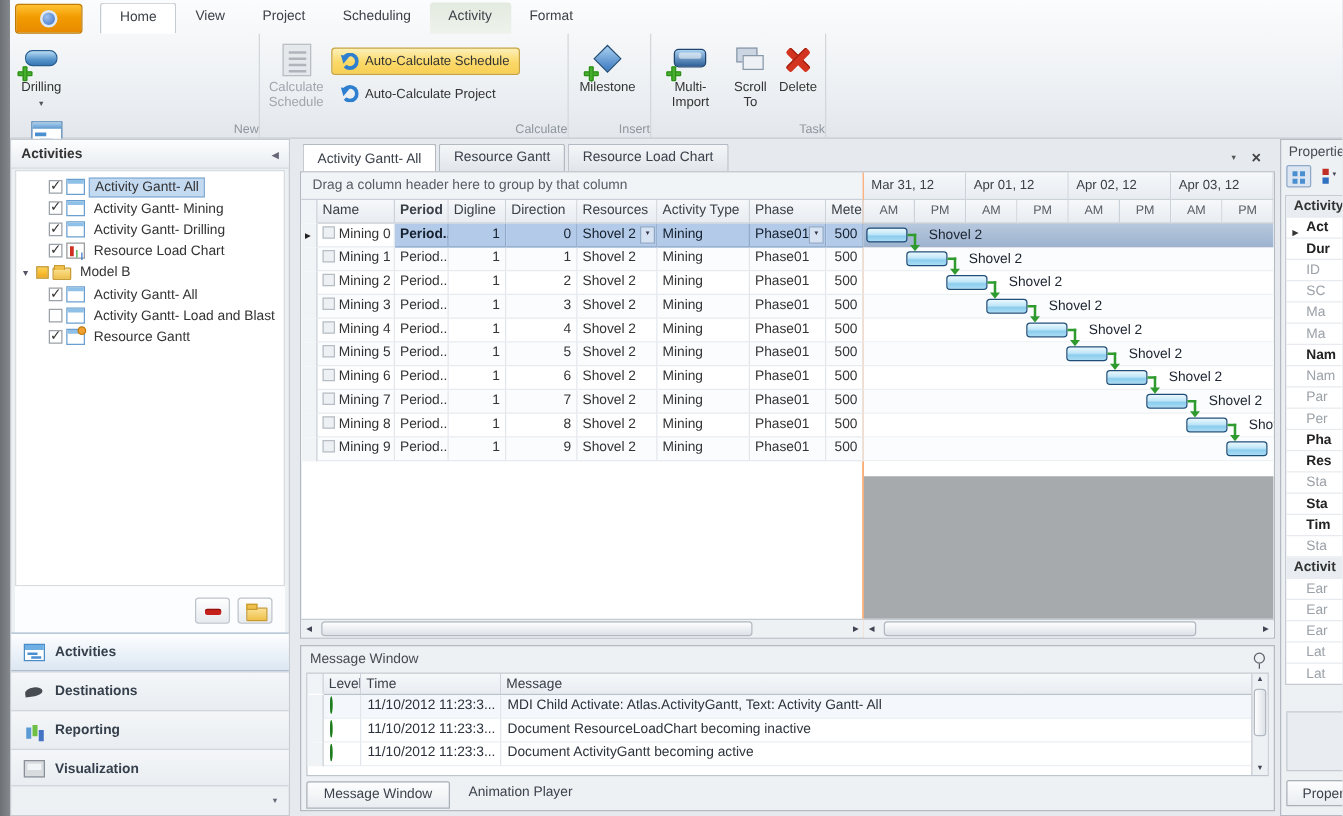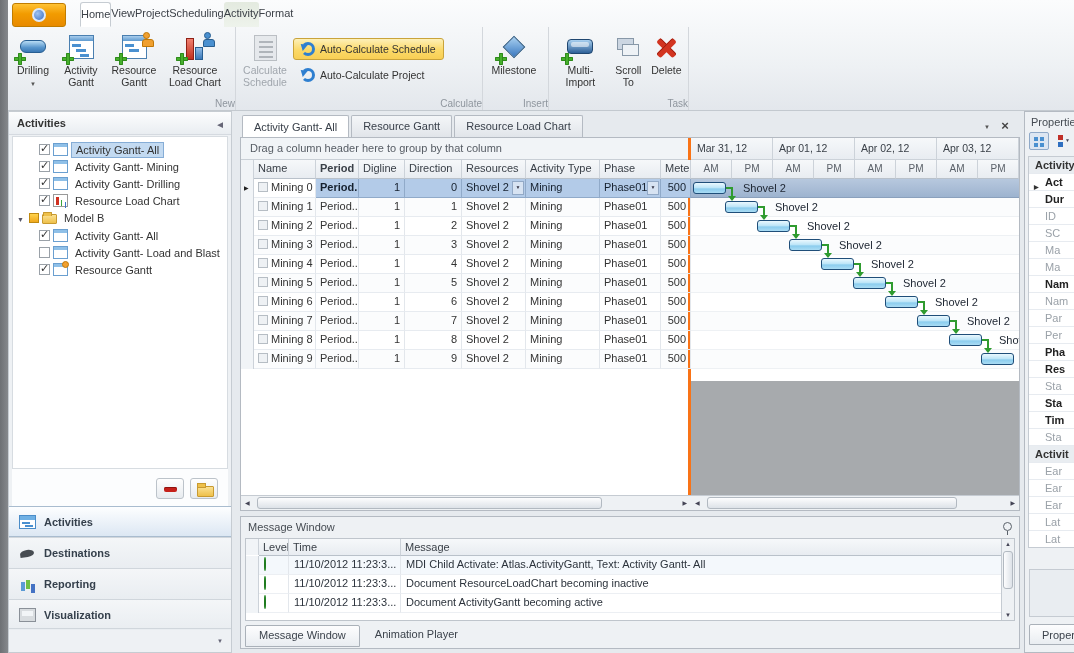--- a/index.html
+++ b/index.html
@@ -11,21 +11,21 @@
   .edge-strip { position:absolute; left:0; top:0; width:8px; height:653px;
     background:linear-gradient(90deg,#6d7074,#85888c); }
 
   
   .ribbon { position:absolute; left:8px; top:0; width:1066px; height:111px;
     background:linear-gradient(#fbfcfd,#eef1f4 60%,#e3e7ec); border-bottom:1px solid #c3c9cf; }
   .tabrow { height:27px; display:flex; align-items:flex-end; padding-left:2px; }
   .appbtn { width:54px; height:24px; margin:0 14px 0 2px; border-radius:3px; border:1px solid #c07c00;
     background:linear-gradient(#ffc234,#f29b00 45%,#e88a00); display:flex; align-items:center; justify-content:center; }
   .appbtn .orb { width:14px; height:14px; border-radius:50%; background:radial-gradient(circle at 35% 35%, #9fc2ee,#3a6fc4); border:2px solid #dce9fa; }
-  .rtab { padding:5px 0 6px; color:#3c4148; cursor:default; }
+  .rtab { padding:5px 15px 6px; color:#3c4148; cursor:default; }
   .rtab.active { background:#fff; border:1px solid #c6ccd2; border-bottom:1px solid #fff; border-radius:3px 3px 0 0; }
   .rtab.contextual { background:linear-gradient(#e3eadf,#eef3ec); border-radius:3px 3px 0 0; }
   .ribbon-body { position:relative; height:83px; display:flex; }
   .rgroup { position:relative; border-right:1px solid #d3d7dc; padding:3px 3px 13px 3px; display:flex; align-items:flex-start; }
   .rgroup-label { position:absolute; bottom:1px; left:0; right:0; text-align:right; font-size:10px; color:#8f969e; }
   .rbtn { width:52px; min-height:62px; display:flex; flex-direction:column; align-items:center; padding:2px 1px;
     border-radius:3px; text-align:center; font-size:10.5px; line-height:1.15; color:#333; }
   .rbtn.disabled { color:#a0a6ad; }
   .icwrap { position:relative; width:32px; height:32px; flex:none; }
   .ddar::before { content:"▼"; font-size:6px; color:#555; }
@@ -134,21 +134,21 @@
   .center { flex:none; position:relative; width:780px; height:542px; }
   .doc-tabbar { position:relative; height:26px; display:flex; align-items:flex-end; padding-left:2px; }
   .dtab { padding:4px 11px 5px; margin-right:2px; font-size:11px; color:#39404a;
     background:linear-gradient(#f4f6f8,#e1e5ea); border:1px solid #b4bac2; border-bottom:none; border-radius:2px 2px 0 0; }
   .dtab.active { background:#fff; position:relative; top:1px; padding-top:5px; }
   .dbar-btn { position:absolute; top:8px; width:14px; height:14px; text-align:center; line-height:13px; color:#555; }
   .dbar-btn.dd { right:26px; } .dbar-btn.dd::before { content:"▼"; font-size:6px; }
   .dbar-btn.close { right:8px; } .dbar-btn.close::before { content:"×"; font-size:13px; font-weight:bold; color:#444; }
 
   .doc-panel { position:absolute; left:0; top:26px; width:780px; height:374px; background:#fff; border:1px solid #b4bac2; display:flex; overflow:hidden; }
-  .table-zone { flex:none; position:relative; width:450px; border-right:3px solid #f97316; }
+  .table-zone { flex:none; position:relative; width:450px; border-right:1px solid #f97316; }
   .groupby { height:22px; line-height:21px; padding-left:9px; background:#f1f4f7; border-bottom:1px solid #c9cfd6; color:#565c64; }
   .thead { display:flex; height:19px; }
   .hcell { background:linear-gradient(#f6f8fa,#e8ecf1); border-right:1px solid #ccd2d9; border-bottom:1px solid #b9c1ca;
     padding:2px 4px; color:#3a4048; overflow:hidden; white-space:nowrap; }
   .trows { position:relative; }
   .trow { display:flex; height:19px; background:#fff; }
   .trow:nth-child(even) { background:#fbfcfd; }
   .tcell { border-right:1px solid #e3e7ec; border-bottom:1px solid #e7ebf0; padding:2px 4px; overflow:hidden; white-space:nowrap; position:relative; }
   .tcell.num { text-align:right; }
   .tcell.sel { background:#b3cbe8; border-right:1px solid #90aac9; border-bottom:1px solid #90aac9; color:#15202e; }
@@ -236,21 +236,21 @@
           <div class="rtab active">Home</div>
           <div class="rtab">View</div>
           <div class="rtab">Project</div>
           <div class="rtab">Scheduling</div>
           <div class="rtab contextual">Activity</div>
           <div class="rtab">Format</div>
         </div>
     </div>
     <div class="ribbon-body">
 
-      <div class="rgroup" style="width:228px;">
+      <div class="rgroup" style="width:200px;flex-direction:column;">
         <div class="rbtn" style="width:44px;">
           <span class="icwrap ic-drill">
               <span class="pill"></span>
               <span class="plus"></span>
             </span>
           <span>Drilling</span>
           <span class="ddar"></span>
         </div>
         <div class="rbtn" style="width:52px;">
           <span class="icwrap">

